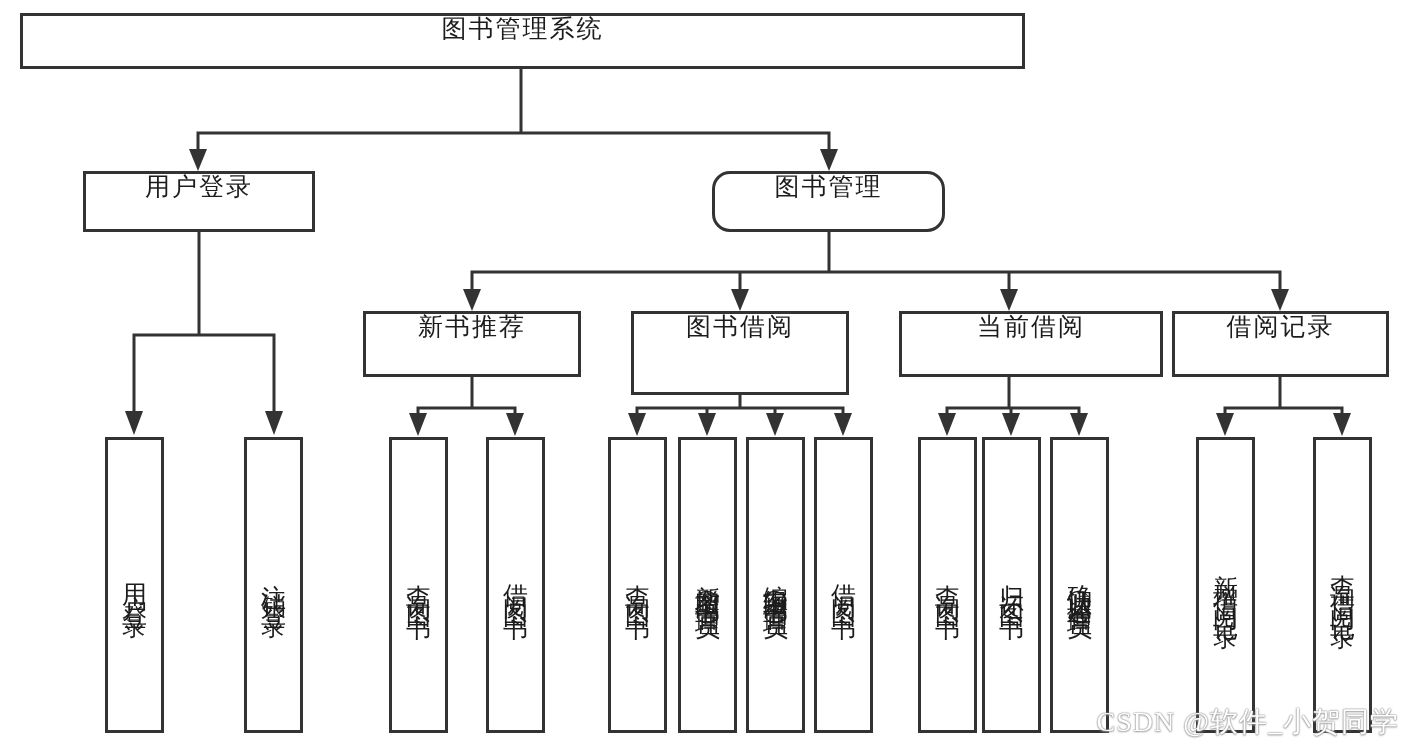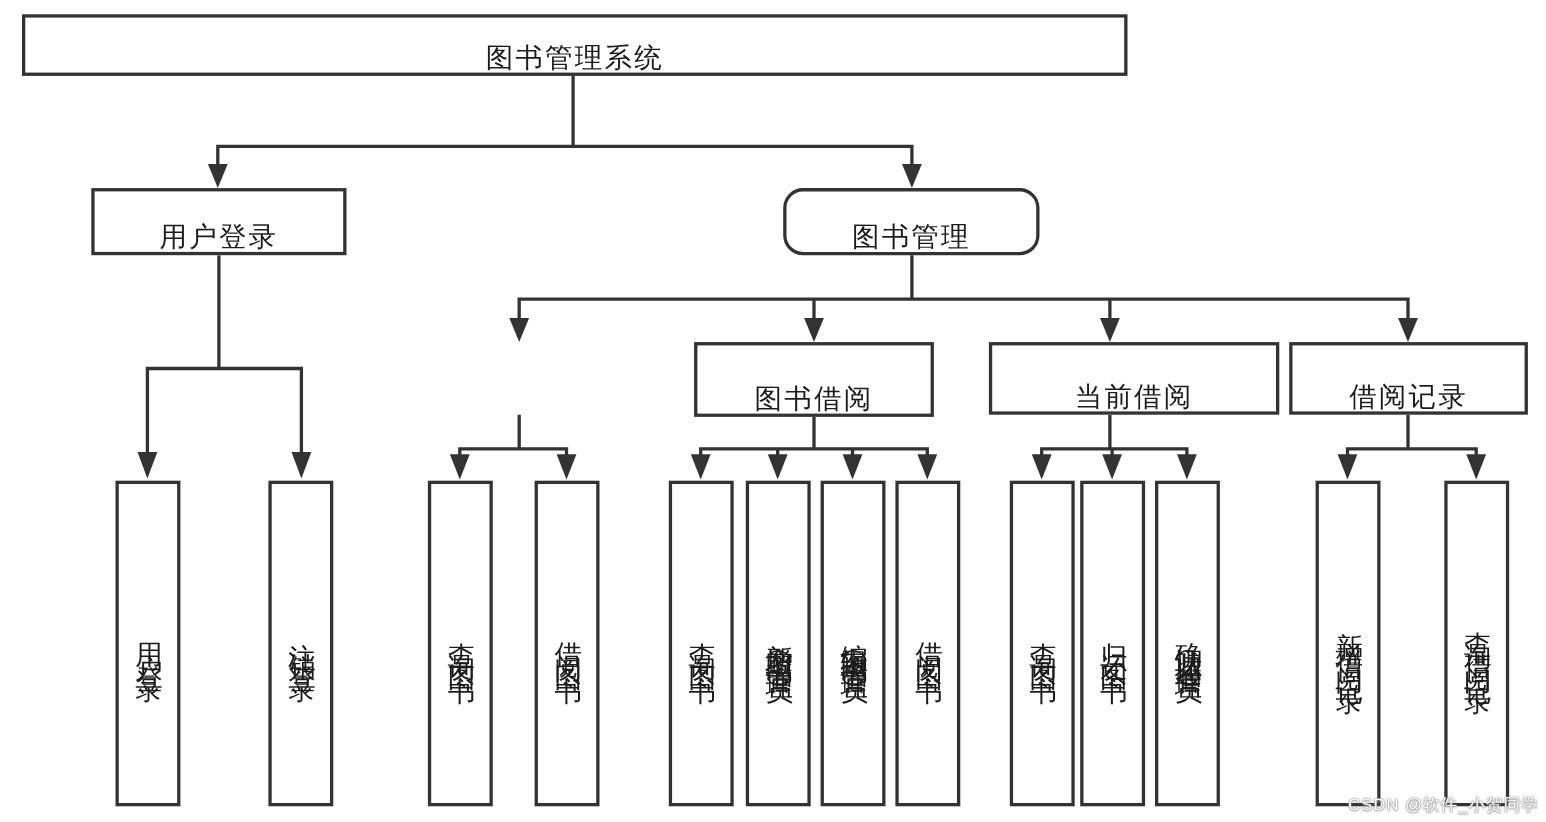--- a/index.html
+++ b/index.html
@@ -15,21 +15,21 @@
     position: absolute;
     left: 0; top: 0;
     width: 1405px; height: 747px;
   }
   .node {
     position: absolute;
     box-sizing: border-box;
     background: #ffffff;
     border: 3px solid #333333;
     display: flex;
-    align-items: flex-end;
+    align-items: flex-start;
     justify-content: center;
     color: #1c1c1c;
     font-size: 25px;
     line-height: 1;
     letter-spacing: 2px;
     text-align: center;
     white-space: nowrap;
   }
   .vnode {
     position: absolute;
@@ -47,26 +47,27 @@
     text-orientation: mixed;
     letter-spacing: 0.42em;
     line-height: 1;
     white-space: nowrap;
   }
   .vnode.tight .vtext { letter-spacing: 0.18em; }
   .watermark {
     position: absolute;
     right: 6px;
     bottom: 6px;
-    font-size: 15px;
+    font-size: 28px;
     letter-spacing: 1px;
     color: #ffffff;
     text-shadow: 0 0 2px #8f8f8f, 0 1px 2px #a8a8a8, 0 0 1px #777777;
     z-index: 5;
     white-space: nowrap;
+    font-family: Liberation Serif, serif;
   }
 </style>
 </head>
 <body>
 
 <div class="stage">
 
   <svg class="connectors" viewBox="0 0 1405 747" xmlns="http://www.w3.org/2000/svg">
     <g stroke="#333333" stroke-width="3" fill="none">
 
@@ -118,21 +119,24 @@
     <span>图书管理系统</span>
   </div>
 
   <div class="node" style="left:83px; top:171px; width:232px; height:61px;">
     <span>用户登录</span>
   </div>
   <div class="node" style="left:712px; top:171px; width:233px; height:61px;border-radius:18px;">
     <span>图书管理</span>
   </div>
 
-  <div class="node" style="left:631px; top:311px; width:218px; height:68px;">
+  <div class="node" style="left:363px; top:311px; width:218px; height:66px;">
+    <span>新书推荐</span>
+  </div>
+  <div class="node" style="left:631px; top:311px; width:218px; height:84px;">
     <span>图书借阅</span>
   </div>
   <div class="node" style="left:899px; top:311px; width:264px; height:66px;">
     <span>当前借阅</span>
   </div>
   <div class="node" style="left:1172px; top:311px; width:217px; height:66px;">
     <span>借阅记录</span>
   </div>
 
   <div class="vnode" style="left:105px; top:437px; width:59px; height:296px;">

